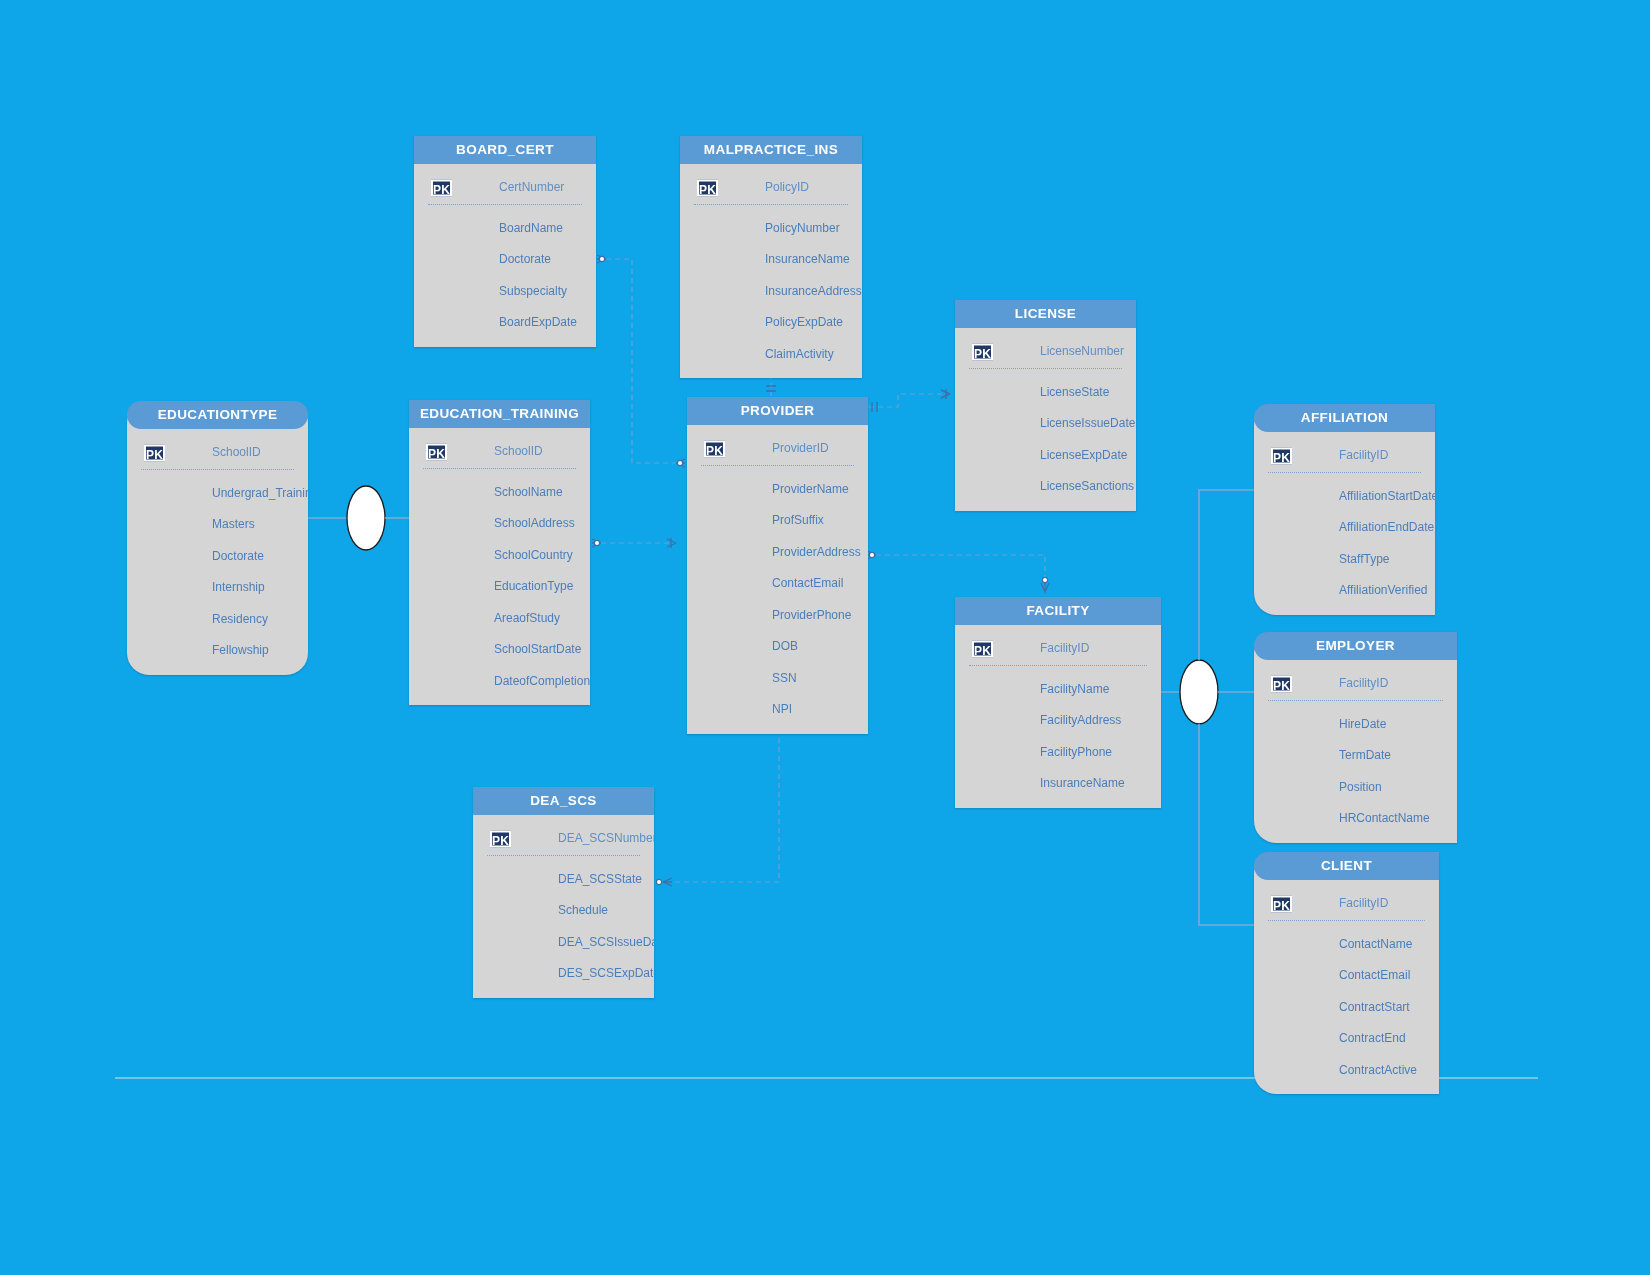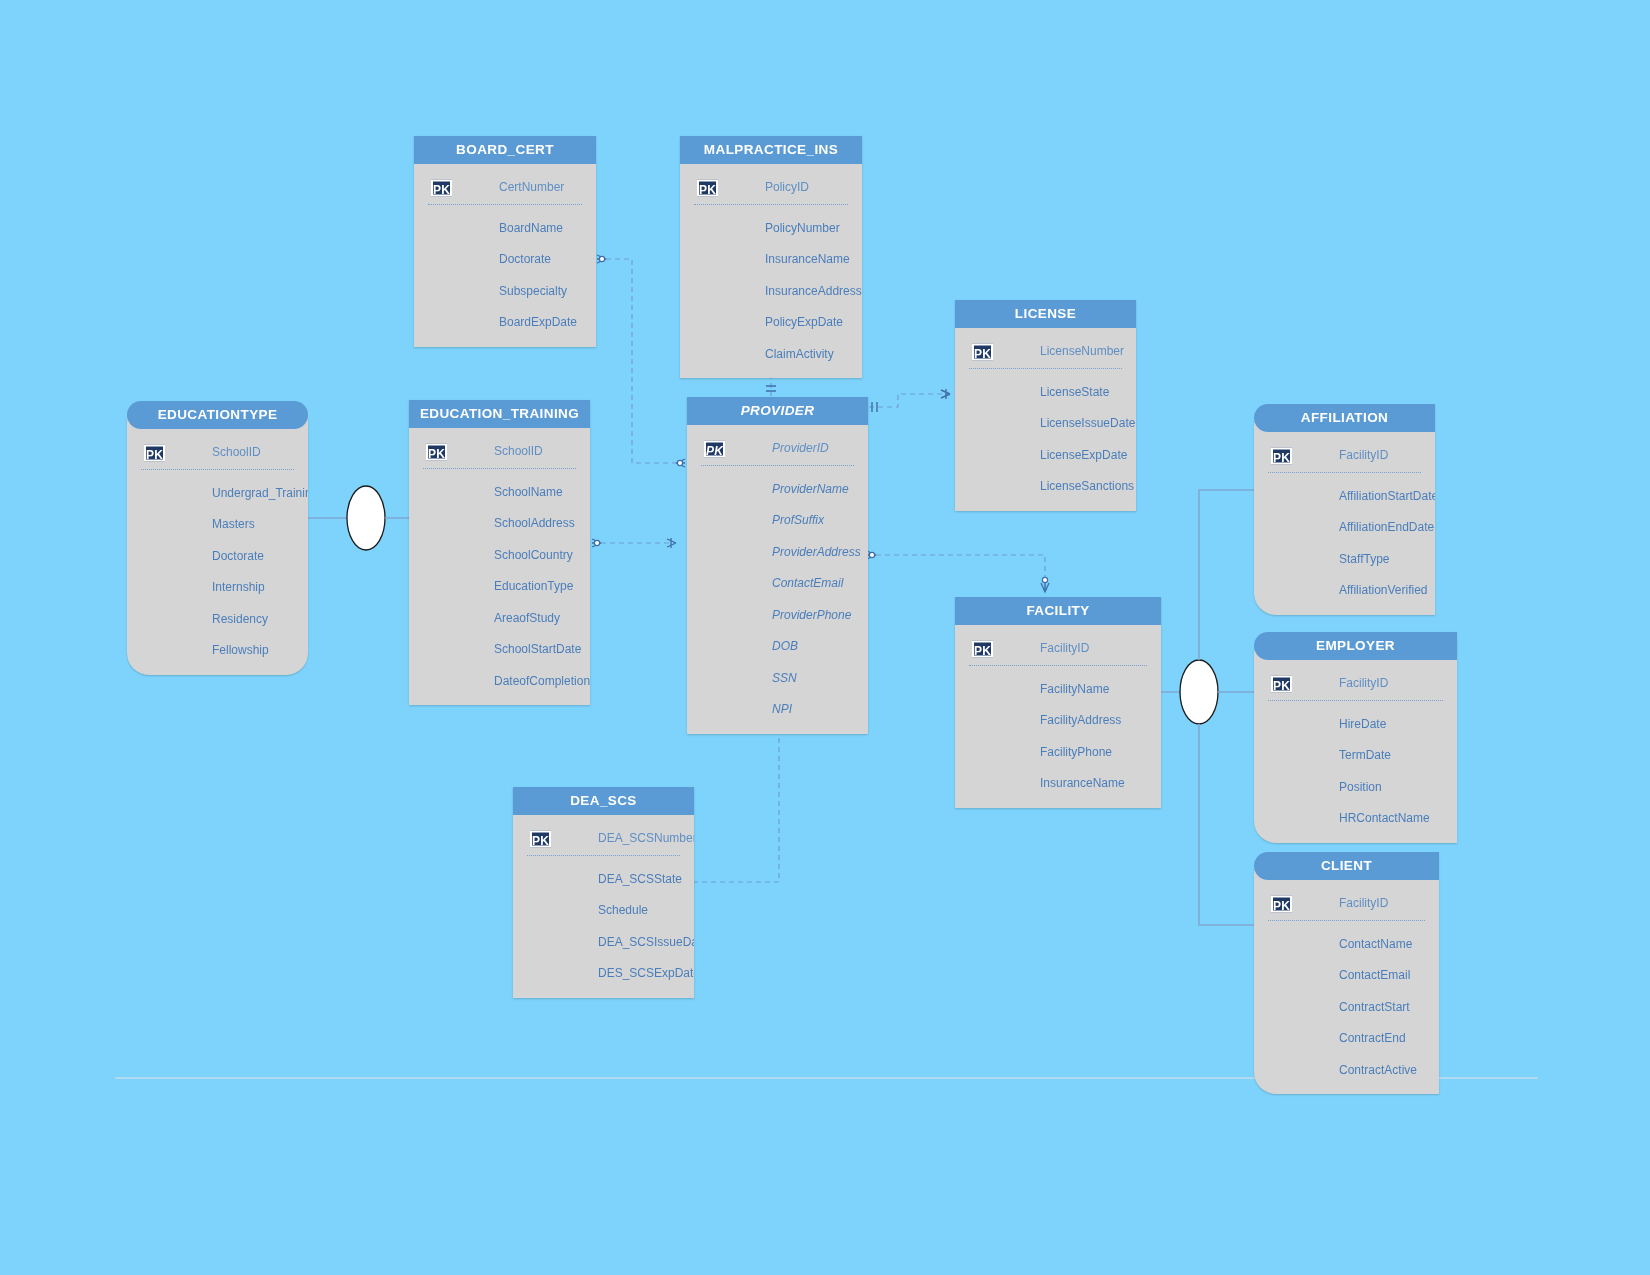--- a/index.html
+++ b/index.html
@@ -10,21 +10,21 @@
   body {
     width: 1650px;
     height: 1275px;
     font-family: "Liberation Sans", sans-serif;
     overflow: hidden;
   }
   #canvas {
     position: relative;
     width: 1650px;
     height: 1275px;
-    background: #7dd3fc;
+    background: #0ea5e9;
   }
   #edges {
     position: absolute;
     left: 0; top: 0;
     width: 1650px;
     height: 1275px;
     pointer-events: none;
   }
   .entity {
     position: absolute;
@@ -232,21 +232,21 @@
           <div class="attr"><span>SchoolName</span></div>
           <div class="attr"><span>SchoolAddress</span></div>
           <div class="attr"><span>SchoolCountry</span></div>
           <div class="attr"><span>EducationType</span></div>
           <div class="attr"><span>AreaofStudy</span></div>
           <div class="attr"><span>SchoolStartDate</span></div>
           <div class="attr"><span>DateofCompletion</span></div>
           <div class="spacer"></div>
         </div>
       </div>
-      <div class="entity" style="left: 687px; top: 397px; width: 181px; font-style: italic;">
+      <div class="entity" style="left: 687px; top: 397px; width: 181px;">
         <div class="entity-header">PROVIDER</div>
         <div class="entity-body">
           <div class="spacer"></div>
           <div class="attr pk"><span class="pk-badge">PK</span><span>ProviderID</span></div>
           <div class="pk-sep"></div>
           <div class="spacer"></div>
           <div class="attr"><span>ProviderName</span></div>
           <div class="attr"><span>ProfSuffix</span></div>
           <div class="attr"><span>ProviderAddress</span></div>
           <div class="attr"><span>ContactEmail</span></div>
@@ -292,21 +292,21 @@
           <div class="attr pk"><span class="pk-badge">PK</span><span>FacilityID</span></div>
           <div class="pk-sep"></div>
           <div class="spacer"></div>
           <div class="attr"><span>HireDate</span></div>
           <div class="attr"><span>TermDate</span></div>
           <div class="attr"><span>Position</span></div>
           <div class="attr"><span>HRContactName</span></div>
           <div class="spacer"></div>
         </div>
       </div>
-      <div class="entity" style="left: 473px; top: 787px; width: 181px; margin-left: 40px;">
+      <div class="entity" style="left: 473px; top: 787px; width: 181px;">
         <div class="entity-header">DEA_SCS</div>
         <div class="entity-body">
           <div class="spacer"></div>
           <div class="attr pk"><span class="pk-badge">PK</span><span>DEA_SCSNumber</span></div>
           <div class="pk-sep"></div>
           <div class="spacer"></div>
           <div class="attr"><span>DEA_SCSState</span></div>
           <div class="attr"><span>Schedule</span></div>
           <div class="attr"><span>DEA_SCSIssueDate</span></div>
           <div class="attr"><span>DES_SCSExpDate</span></div>

